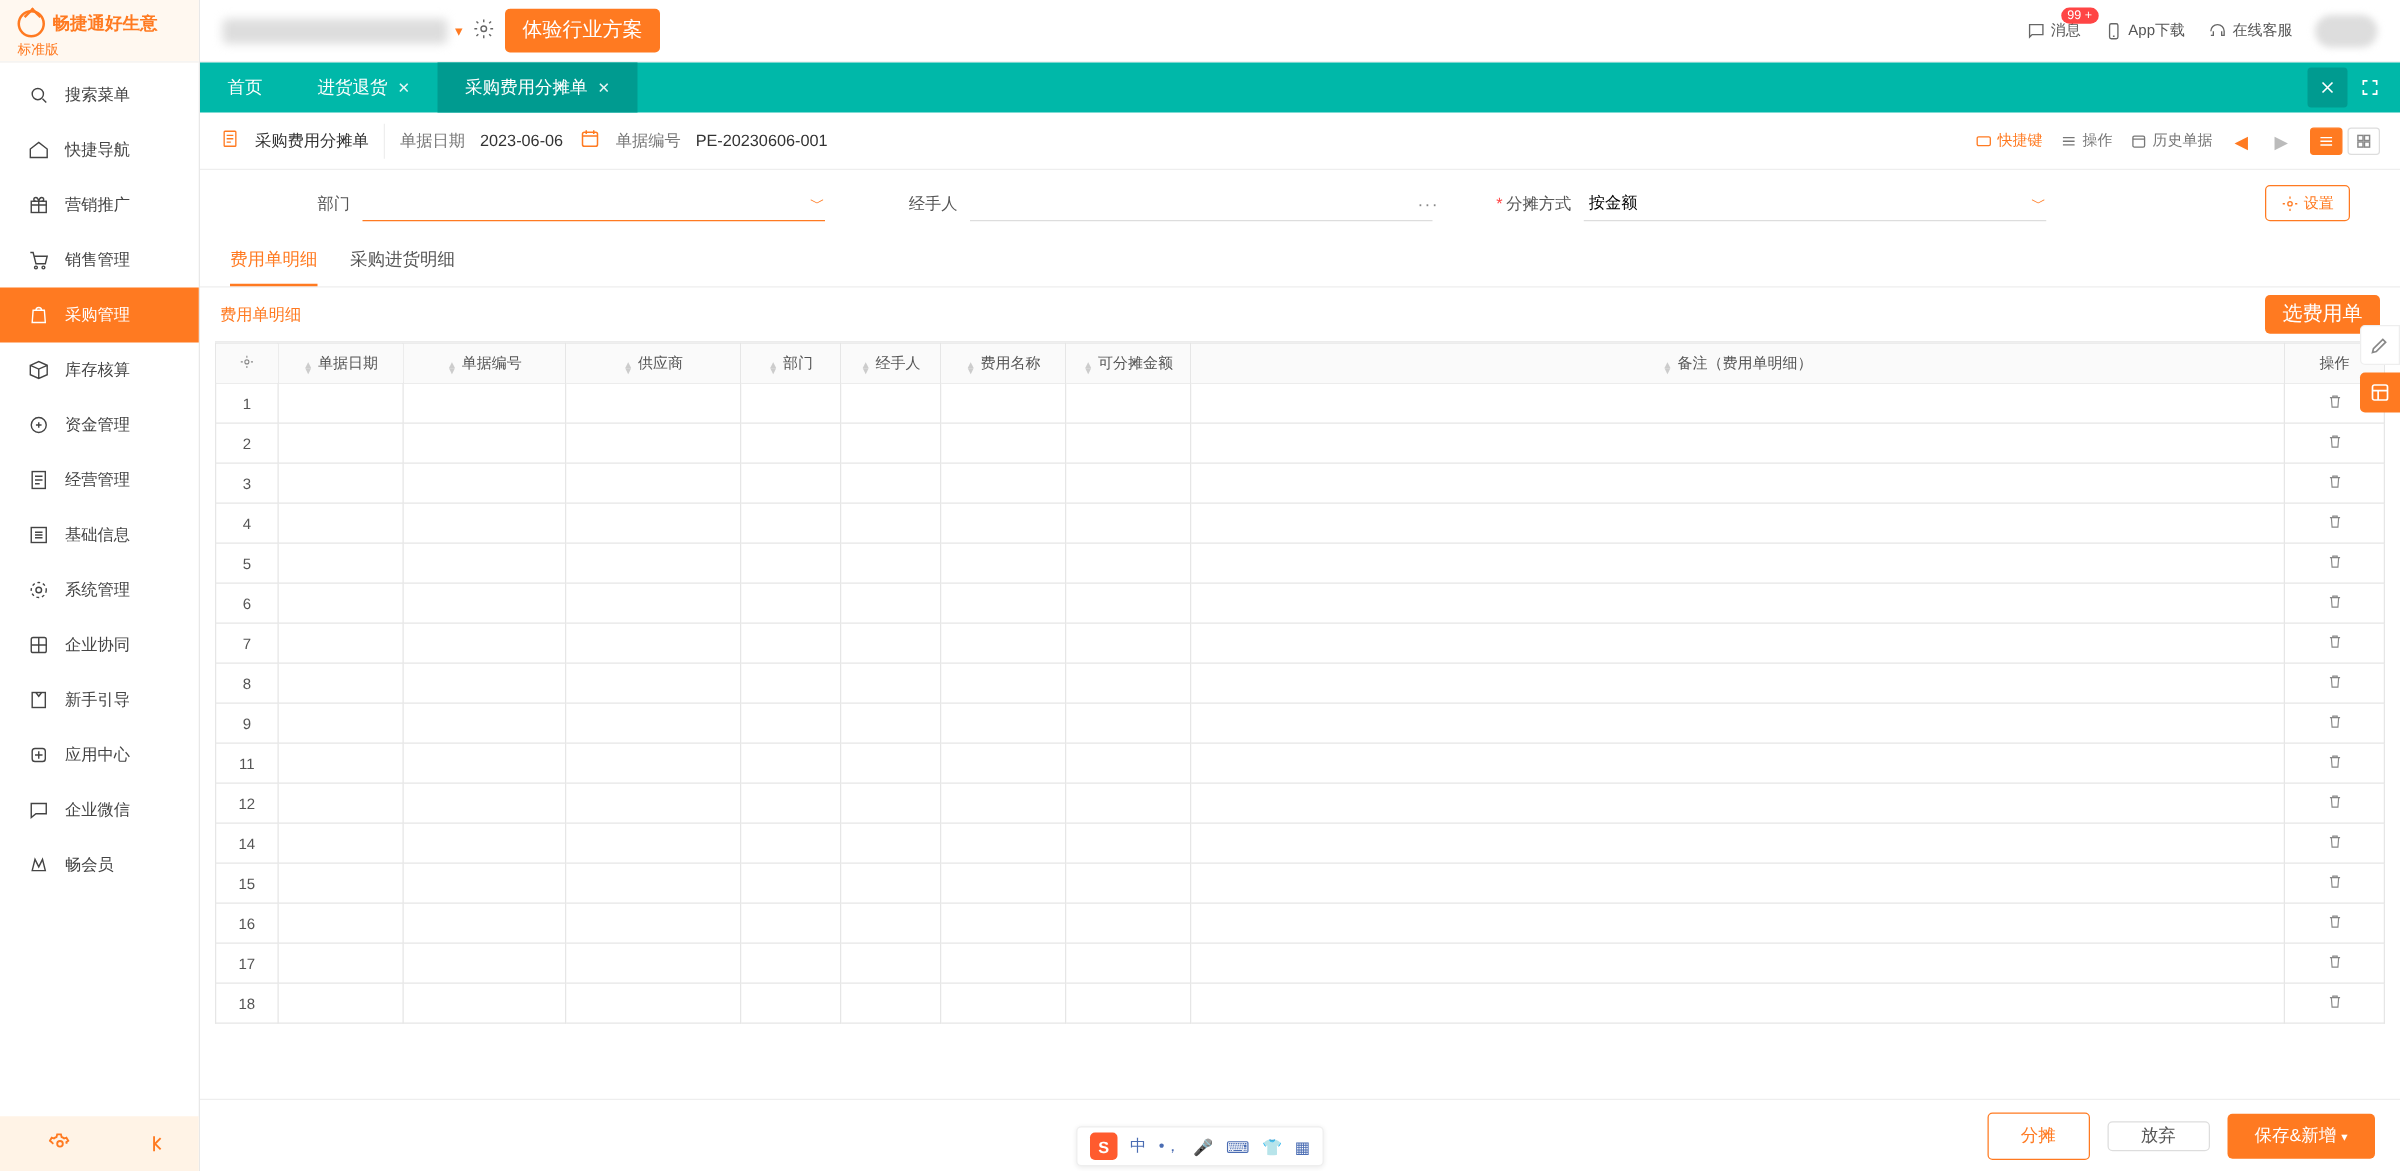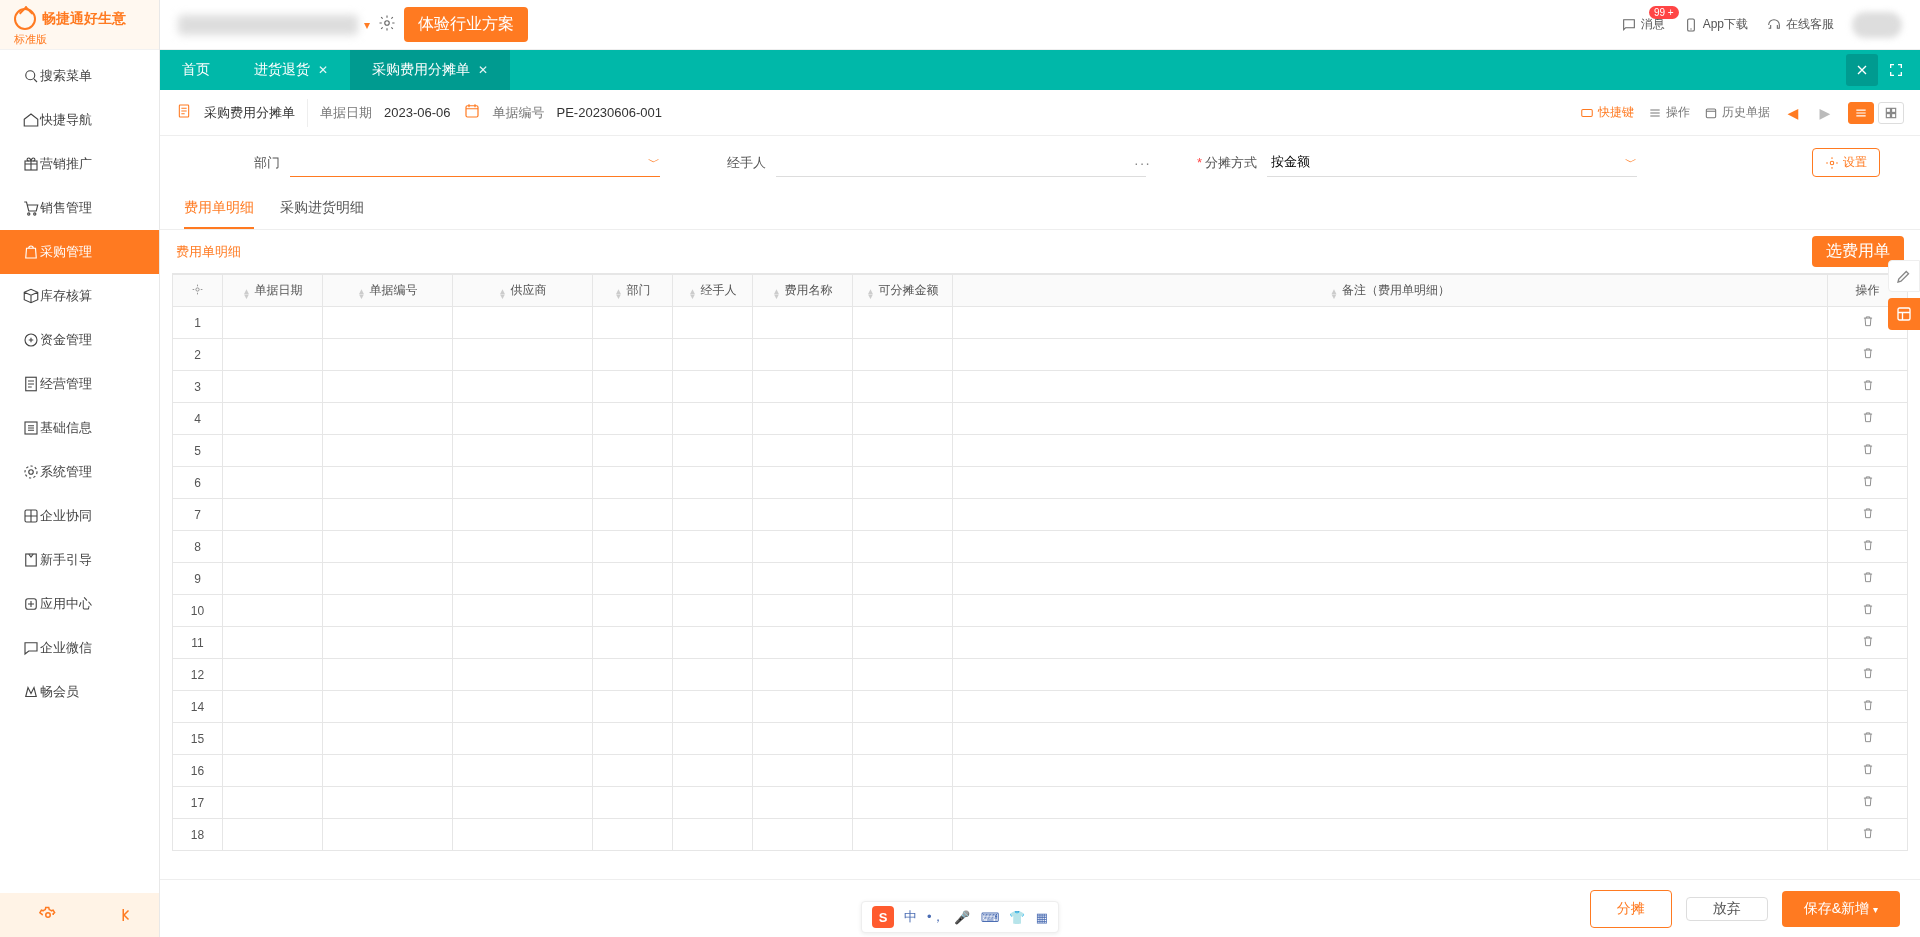--- a/index.html
+++ b/index.html
@@ -11,21 +11,21 @@
 
 
 .logo { height:50px; padding:8px 14px; border-bottom:1px solid #f2f2f2; background:#fff8f0; }
 .logo-top { display:flex; align-items:center; gap:6px; color:#ff7a21; font-weight:bold; font-size:14px; }
 .logo-ico { width:22px; height:22px; border:2px solid #ff7a21; border-radius:50%; position:relative; }
 .logo-ico::before{content:"";position:absolute;left:5px;top:-2px;width:8px;height:8px;border-top:2px solid #ff7a21;border-right:2px solid #ff7a21;transform:rotate(-45deg);}
 .logo-sub { font-size:11px; color:#ff7a21; margin-top:2px; }
 
 
 .nav { padding-top:4px; }
-.nav-item { height:44px; display:flex; align-items:center; padding-left:22px; cursor:pointer; color:#444; }
+.nav-item { height:44px; display:flex; align-items:center; padding-left:22px; gap:12px; cursor:pointer; color:#444; }
 .nav-item.active{ background:#ff7a21; color:#fff; }
 .nav-ico { width:18px; height:18px; display:inline-flex; align-items:center; justify-content:center; }
 .nav-ico svg{width:18px;height:18px;stroke:currentColor;fill:none;stroke-width:1.5;}
 
 
 .sidebar-bottom{position:absolute;left:0;bottom:0;width:100%;height:44px;background:#fff3e6;display:flex;align-items:center;}
 .sb-gear{flex:0 0 60%;display:flex;justify-content:center;color:#ff7a21;}
 .sb-coll{flex:1;display:flex;justify-content:center;color:#ff7a21;}
 .sb-gear svg,.sb-coll svg{width:18px;height:18px;stroke:#ff7a21;fill:none;stroke-width:2;}
 
@@ -589,34 +589,20 @@
             <td></td>
             <td></td>
             <td></td>
             <td></td>
             <td></td>
             <td class="col-op"><span class="del-ico"><svg viewBox="0 0 24 24">
                   <path d="M5 7h14M9 7V5h6v2M7 7l1 13h8l1-13"></path>
                 </svg></span></td>
           </tr>
           <tr>
-            <td class="col-idx">10</td>
-            <td></td>
-            <td></td>
-            <td></td>
-            <td></td>
-            <td></td>
-            <td></td>
-            <td></td>
-            <td></td>
-            <td class="col-op"><span class="del-ico"><svg viewBox="0 0 24 24">
-                  <path d="M5 7h14M9 7V5h6v2M7 7l1 13h8l1-13"></path>
-                </svg></span></td>
-          </tr>
-          <tr>
             <td class="col-idx">11</td>
             <td></td>
             <td></td>
             <td></td>
             <td></td>
             <td></td>
             <td></td>
             <td></td>
             <td></td>
             <td class="col-op"><span class="del-ico"><svg viewBox="0 0 24 24">

